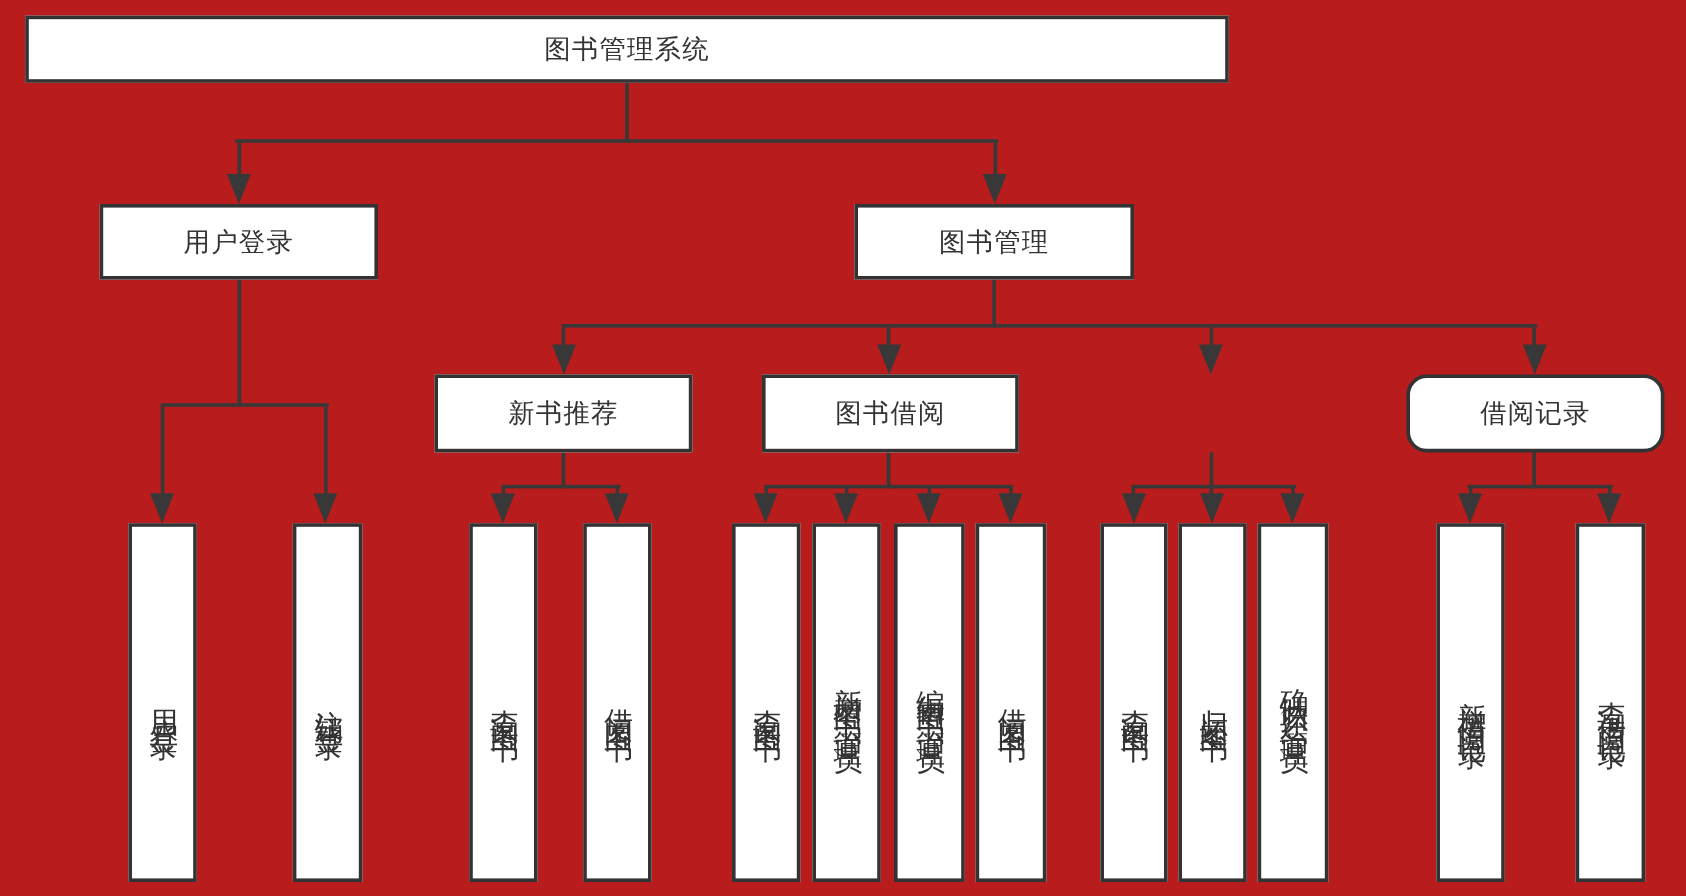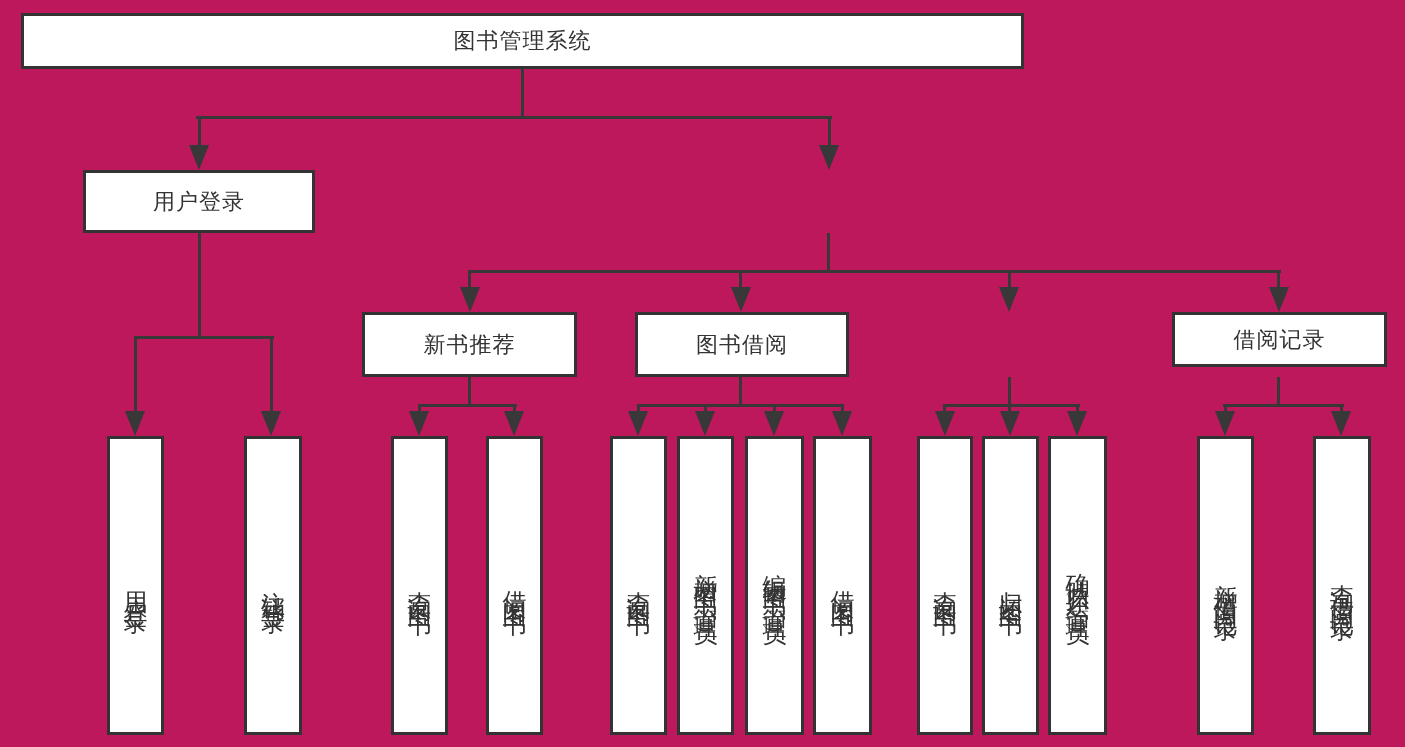--- a/index.html
+++ b/index.html
@@ -1,17 +1,17 @@
 <!DOCTYPE html>
 <html><head>
 <meta charset="utf-8">
 <style>
   html,body{margin:0;padding:0;background:#fff;}
   #stage{
-    position:relative;width:1405px;height:747px;background:#be185d;overflow:hidden;
+    position:relative;width:1405px;height:747px;background:#b91c1c;overflow:hidden;
     font-family:"Liberation Sans","DejaVu Sans",sans-serif;color:#333333;
   }
   .hb{ 
     position:absolute;box-sizing:border-box;border:3px solid #333333;background:#ffffff;
     display:flex;align-items:center;justify-content:center;
     font-size:22px;letter-spacing:1px;color:#333333;z-index:2;
   }
   .vb{ 
     position:absolute;box-sizing:border-box;border:3px solid #333333;background:#ffffff;
     display:flex;align-items:center;justify-content:center;z-index:2;
@@ -43,20 +43,23 @@
   <div class="ln" style="left:521px;top:69px;width:3px;height:50px;"></div>
   <div class="ln" style="left:196px;top:116px;width:636px;height:3px;"></div>
   <div class="ln" style="left:198px;top:119px;width:3px;height:30px;"></div>
   <div class="ah" style="left:189px;top:145px;"></div>
   <div class="ln" style="left:828px;top:119px;width:3px;height:30px;"></div>
   <div class="ah" style="left:819px;top:145px;"></div>
 
   <div class="hb" style="left:83px;top:170px;width:232px;height:63px;">
     <span>用户登录</span>
   </div>
+  <div class="hb" style="left:712px;top:170px;width:233px;height:63px;">
+    <span>图书管理</span>
+  </div>
 
   <div class="ln" style="left:198px;top:233px;width:3px;height:106px;"></div>
   <div class="ln" style="left:134px;top:336px;width:140px;height:3px;"></div>
   <div class="ln" style="left:134px;top:339px;width:3px;height:74px;"></div>
   <div class="ah" style="left:125px;top:411px;"></div>
   <div class="ln" style="left:270px;top:339px;width:3px;height:74px;"></div>
   <div class="ah" style="left:261px;top:411px;"></div>
 
   <div class="ln" style="left:827px;top:233px;width:3px;height:40px;"></div>
   <div class="ln" style="left:468px;top:270px;width:813px;height:3px;"></div>
@@ -68,21 +71,21 @@
   <div class="ah" style="left:999px;top:287px;"></div>
   <div class="ln" style="left:1277px;top:273px;width:3px;height:16px;"></div>
   <div class="ah" style="left:1269px;top:287px;"></div>
 
   <div class="hb" style="left:635px;top:312px;width:214px;height:65px;">
     <span>图书借阅</span>
   </div>
   <div class="hb" style="left:362px;top:312px;width:215px;height:65px;">
     <span>新书推荐</span>
   </div>
-  <div class="hb" style="left:1172px;top:312px;width:215px;height:55px;">
+  <div class="hb" style="left:1172px;top:312px;width:215px;height:65px;border-radius:17px;">
     <span>借阅记录</span>
   </div>
 
   <div class="ln" style="left:468px;top:377px;width:3px;height:30px;"></div>
   <div class="ln" style="left:739px;top:377px;width:3px;height:30px;"></div>
   <div class="ln" style="left:1008px;top:377px;width:3px;height:30px;"></div>
   <div class="ln" style="left:1277px;top:377px;width:3px;height:30px;"></div>
 
   <div class="ln" style="left:418px;top:404px;width:99px;height:3px;"></div>
   <div class="ln" style="left:637px;top:404px;width:207px;height:3px;"></div>

